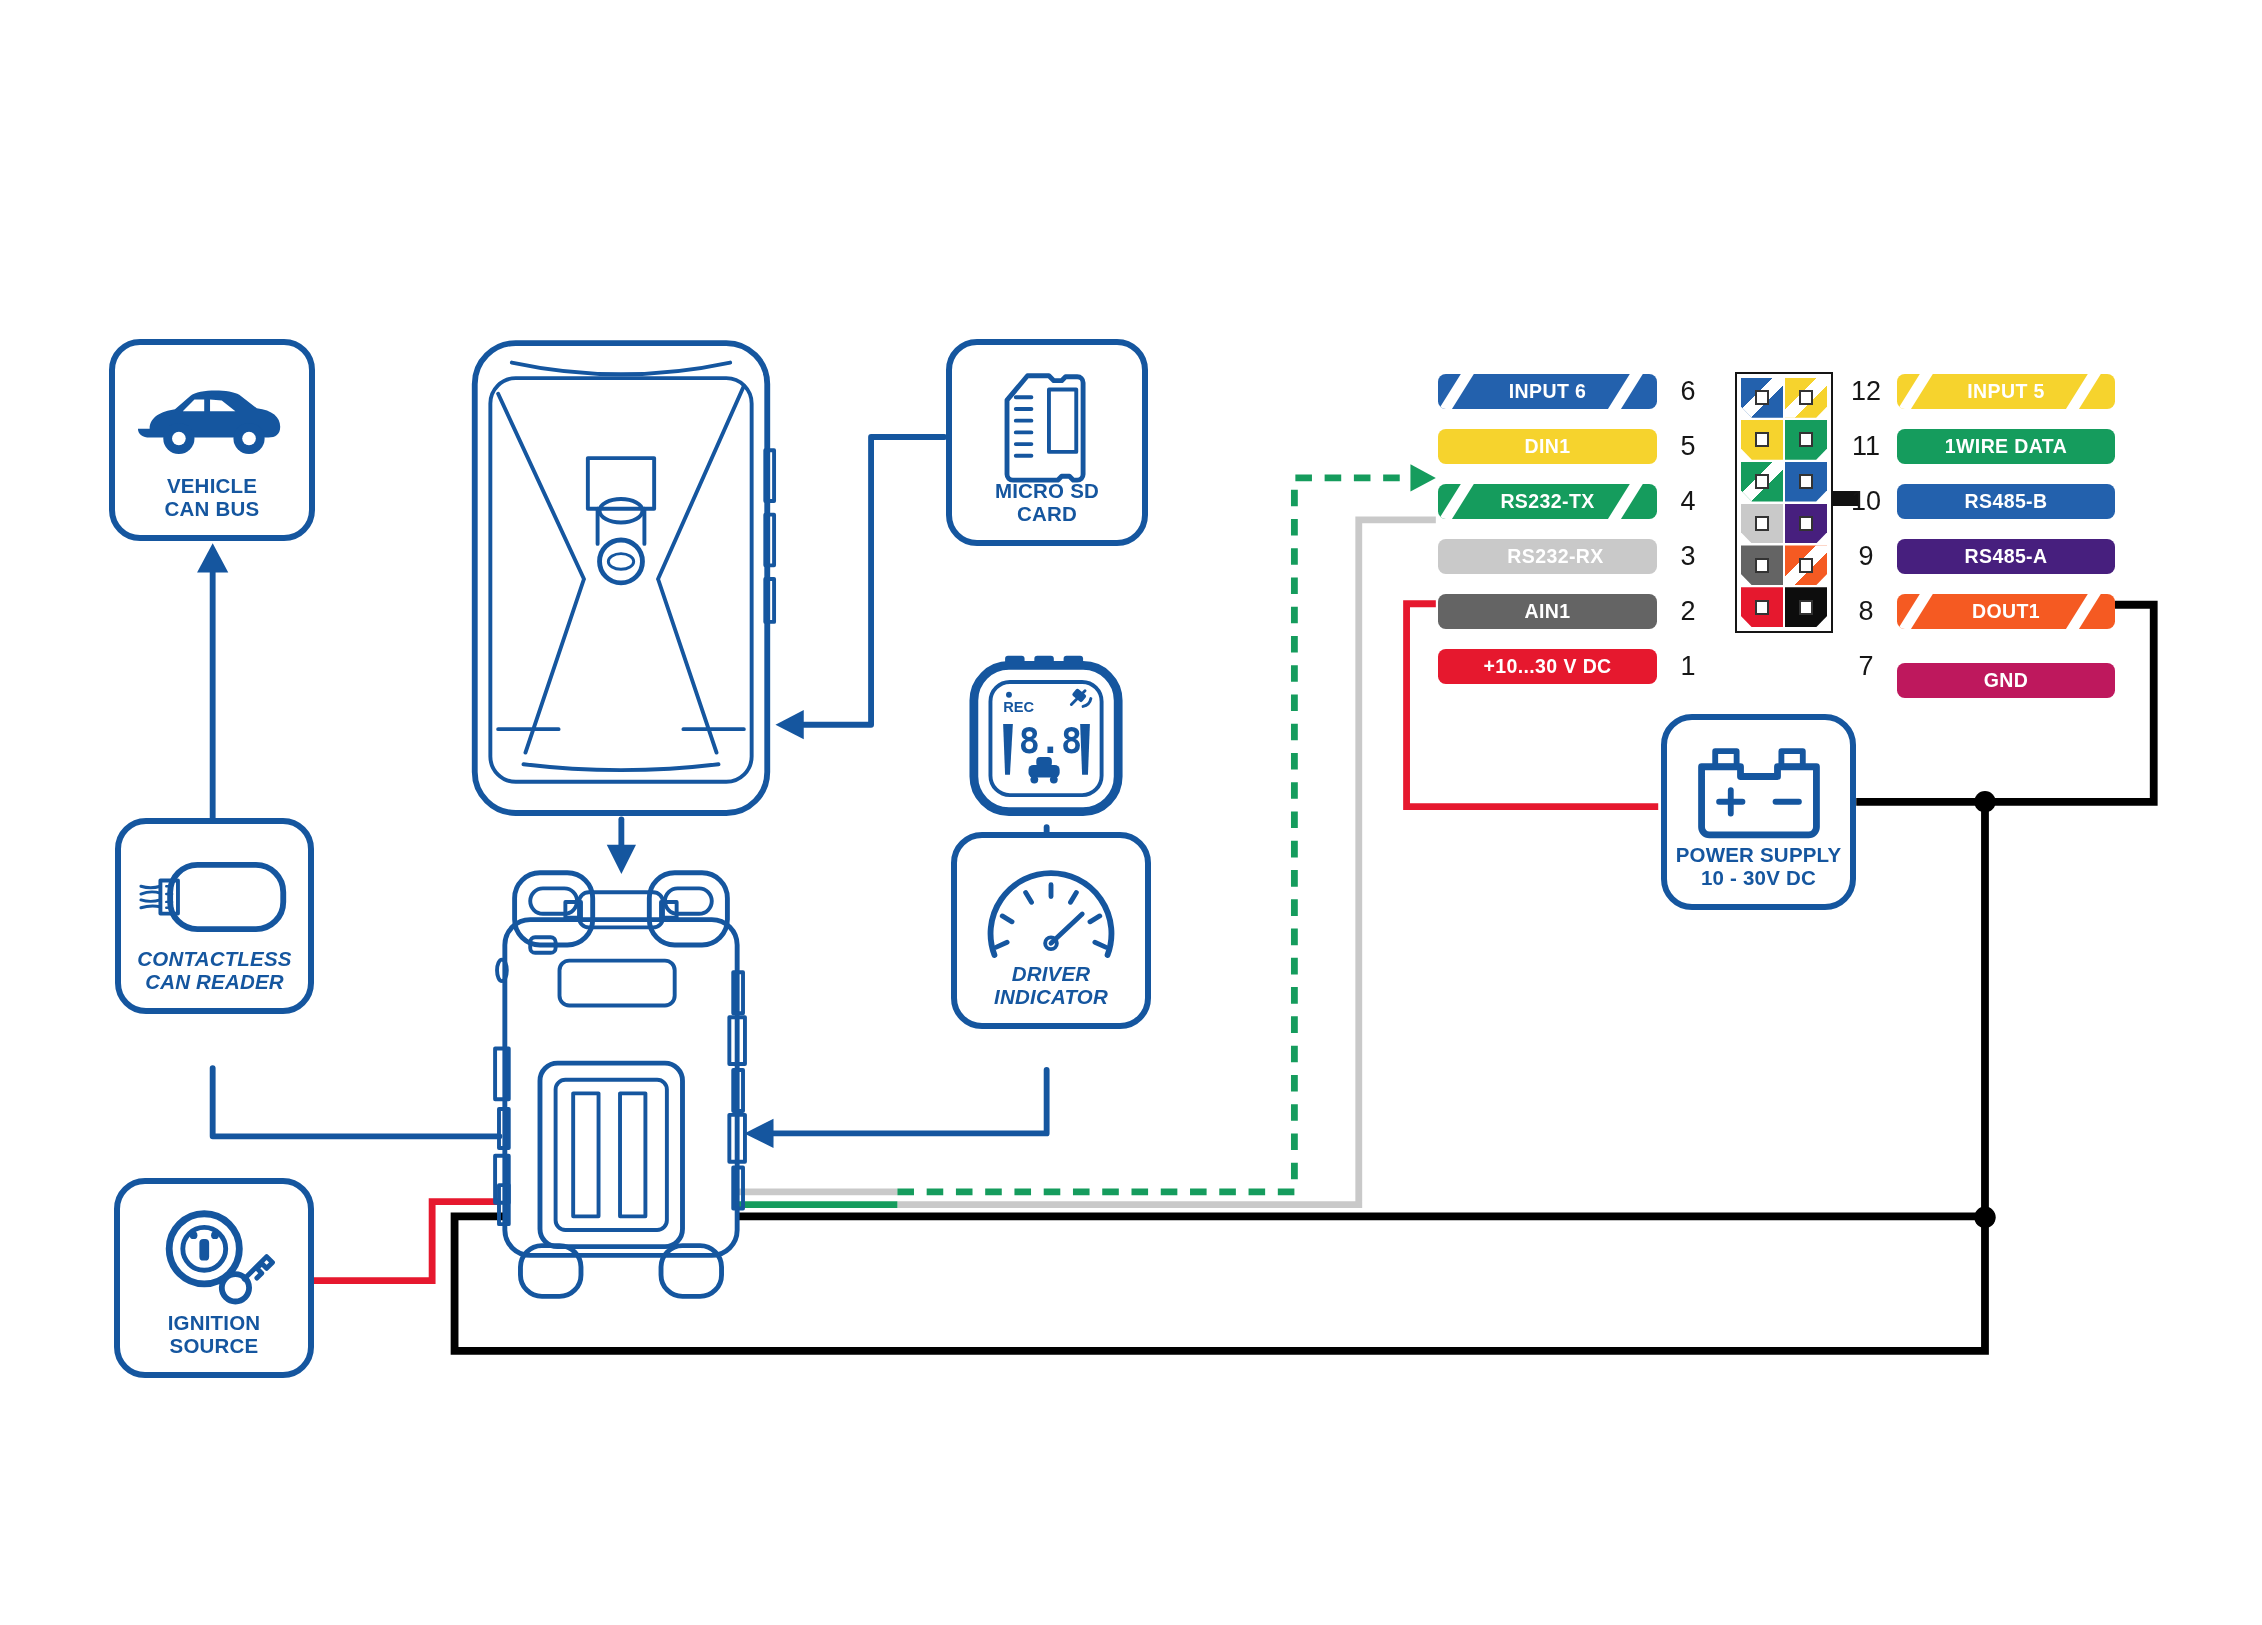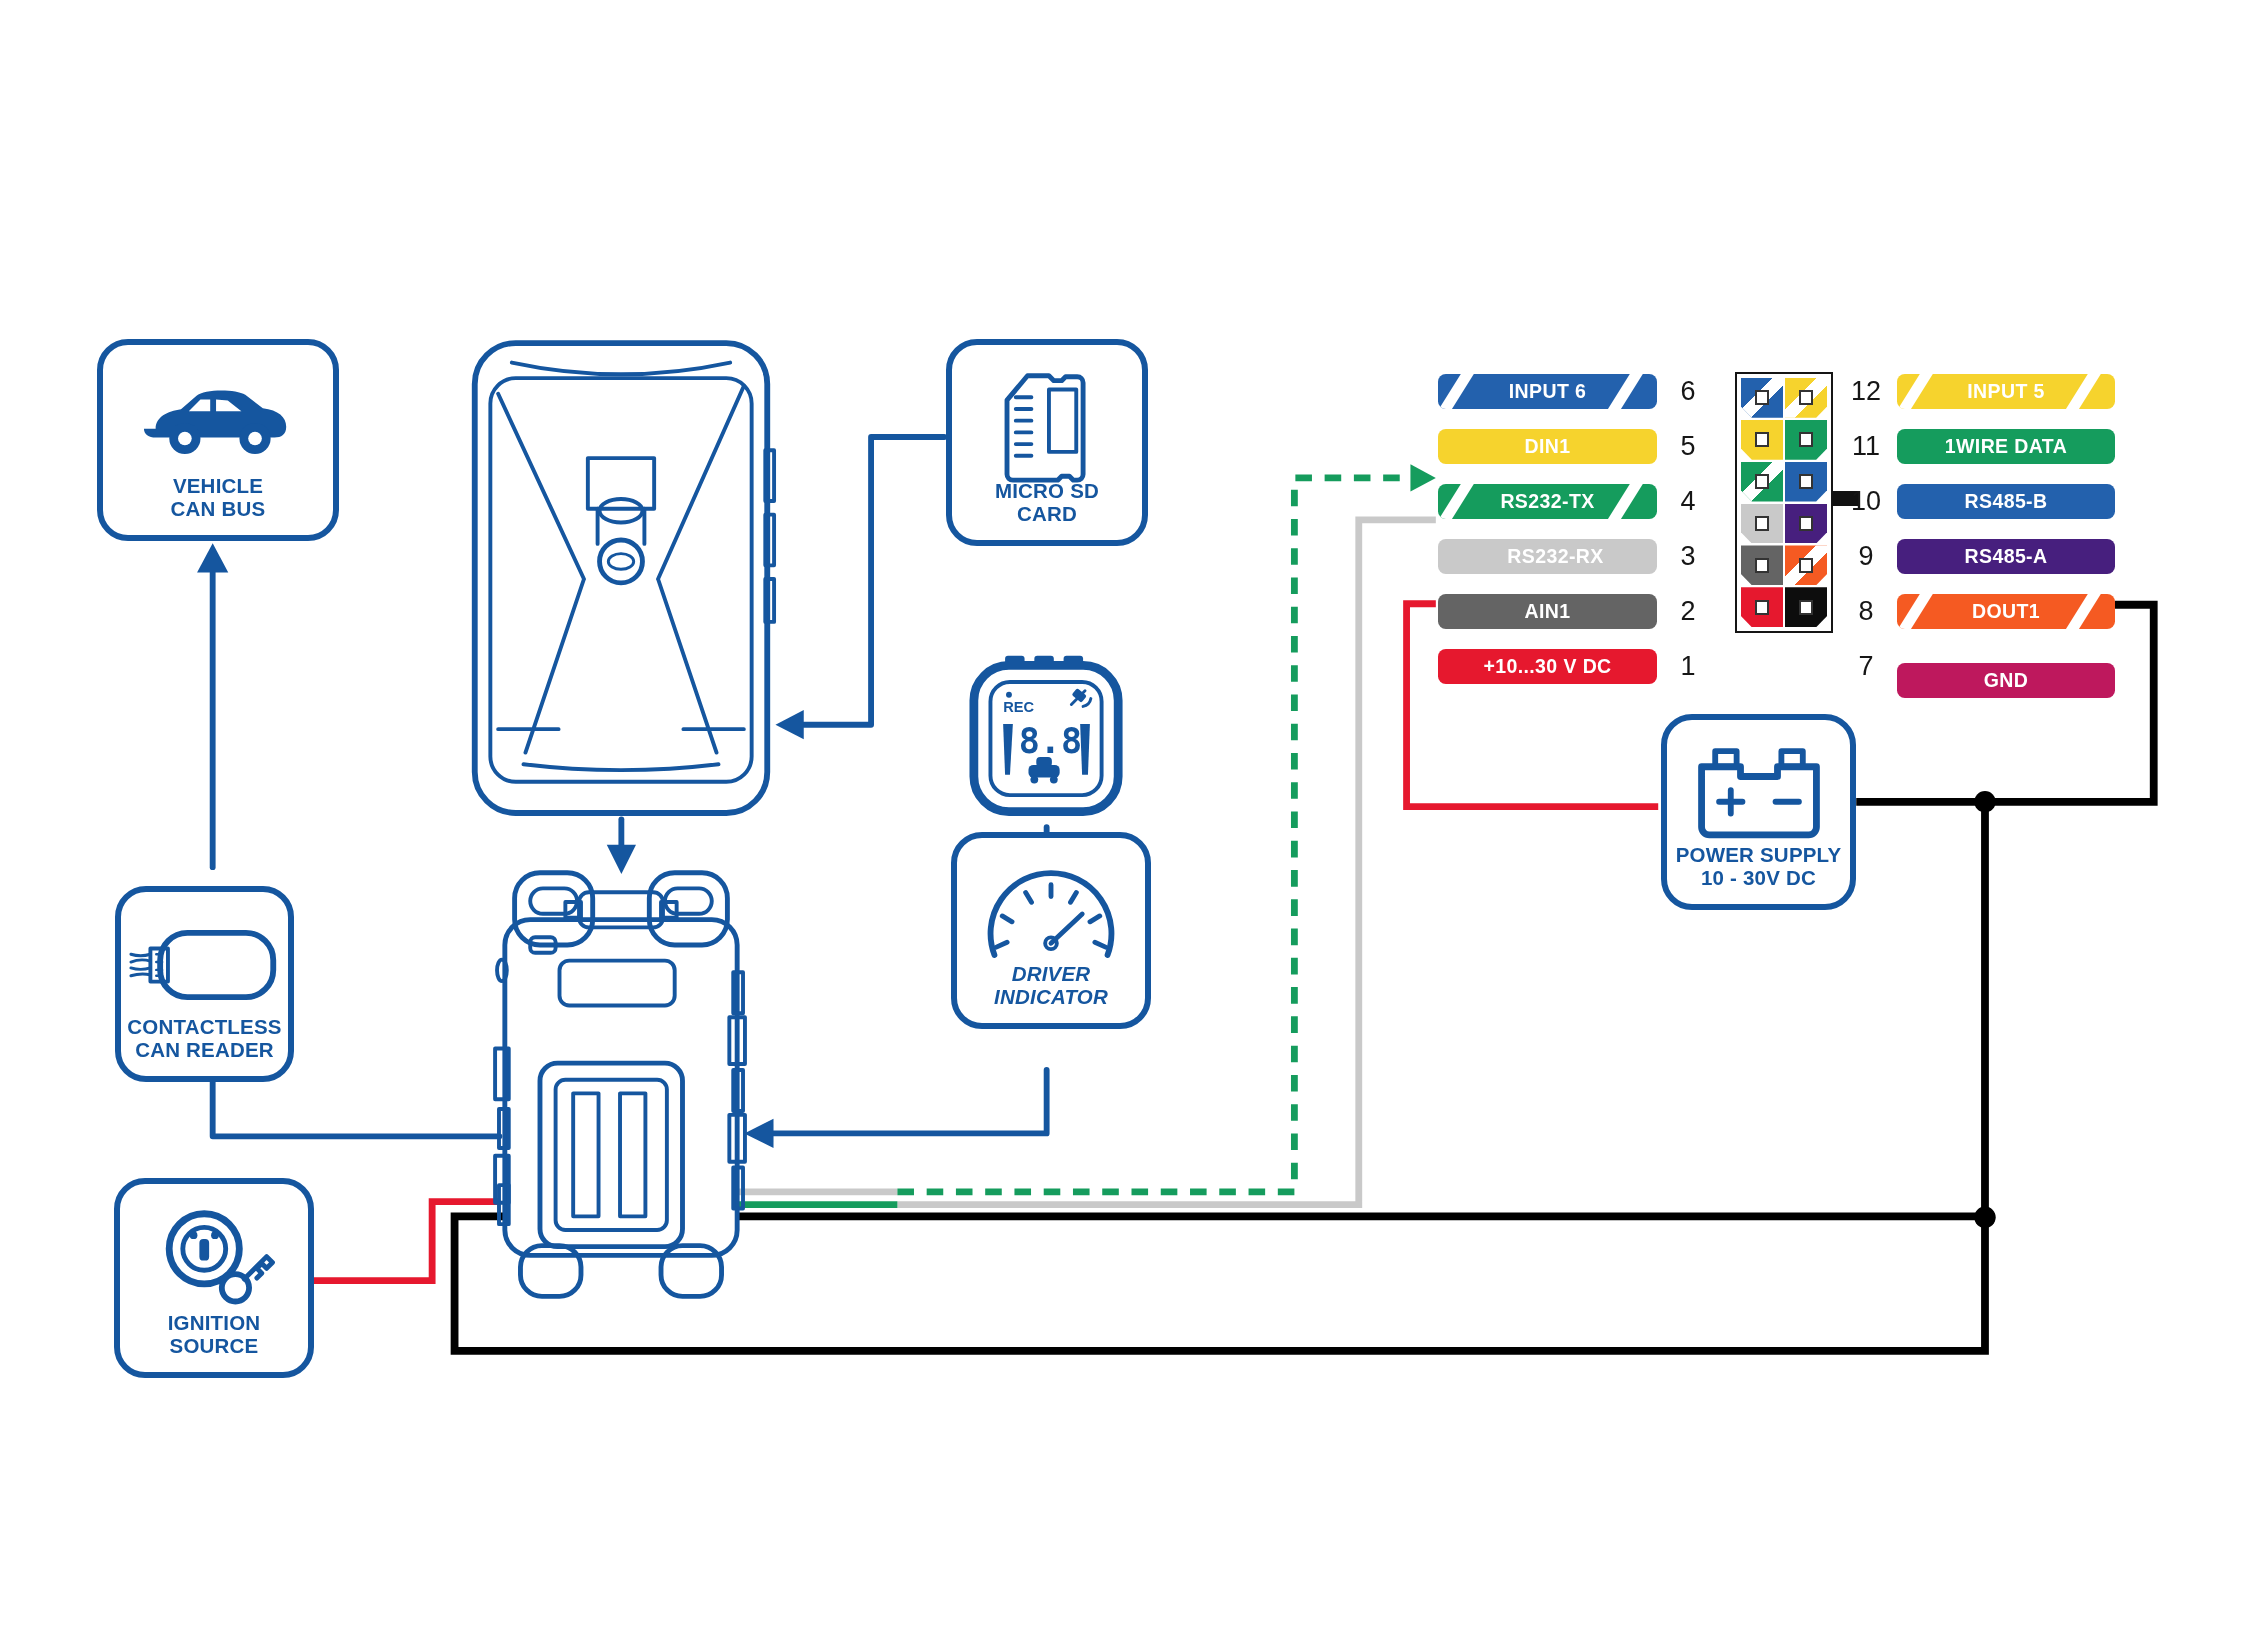--- a/index.html
+++ b/index.html
@@ -162,34 +162,34 @@
     <path d="M40,82 L50,82 L47,134 L42,134 Z" class="fill-blue"></path>
     <path d="M119,82 L129,82 L127,134 L121,134 Z" class="fill-blue"></path>
     <g>
       <rect x="74" y="116" width="16" height="10" rx="4" class="fill-blue"></rect>
       <rect x="66" y="124" width="32" height="13" rx="5" class="fill-blue"></rect>
       <circle cx="72" cy="139" r="4" class="fill-blue"></circle>
       <circle cx="92" cy="139" r="4" class="fill-blue"></circle>
     </g>
   </svg>
 
-  <div class="box" style="left:97px;top:339px;width:242px;height:202px;">
+  <div class="box" style="left:109px;top:339px;width:206px;height:202px;">
     <svg class="icon" style="top:29px;" width="152" height="92" viewBox="0 0 156 94">
       <path d="M14,56 c0-12 12-18 26-20 l16-14 c8-7 40-7 50-1 l18 14 c16 2 24 9 24 19 c0 8-5 11-12 11 l-122,0 c-7,0 -12,-3 -12,-9 z" class="fill-blue"></path>
       <path d="M60,26 l-12,12 h22 v-12 z M76,26 v12 h26 l-14,-11 z" fill="#fff"></path>
       <circle cx="44" cy="66" r="16" class="fill-blue"></circle>
         <circle cx="44" cy="66" r="7" fill="#fff"></circle>
       <circle cx="116" cy="66" r="16" class="fill-blue"></circle>
         <circle cx="116" cy="66" r="7" fill="#fff"></circle>
     </svg>
     <div class="caption">VEHICLE
 CAN BUS</div>
   </div>
 
-  <div class="box" style="left:115px;top:886px;width:179px;height:196px;">
+  <div class="box" style="left:115px;top:818px;width:199px;height:196px;font-style:italic;">
     <svg class="icon" style="top:31px;" width="156" height="84" viewBox="0 0 160 86">
       <rect x="34" y="10" width="116" height="66" rx="28" class="stroke-blue" stroke-width="6"></rect>
       <rect x="24" y="26" width="18" height="34" fill="#fff" class="stroke-blue" stroke-width="4"></rect>
       <path d="M30,32 h6 M30,40 h6 M30,48 h6 M30,54 h6" class="stroke-blue" stroke-width="2.5"></path>
       <path d="M24,32 q-10,3 -20,0 M24,39 q-10,-3 -20,1 M24,46 q-10,3 -20,0 M24,53 q-10,-2 -20,1" class="stroke-blue" stroke-width="3"></path>
     </svg>
     <div class="caption">CONTACTLESS
 CAN READER</div>
   </div>
 

